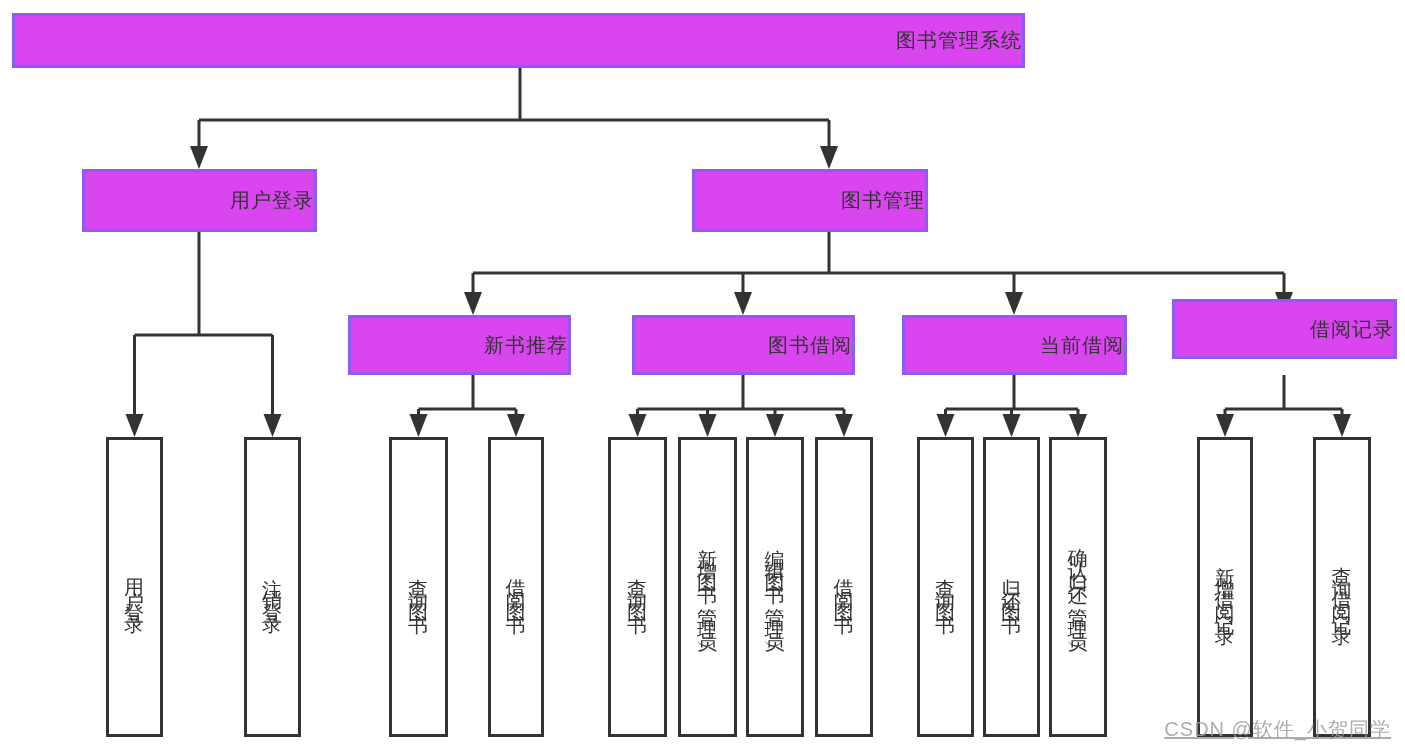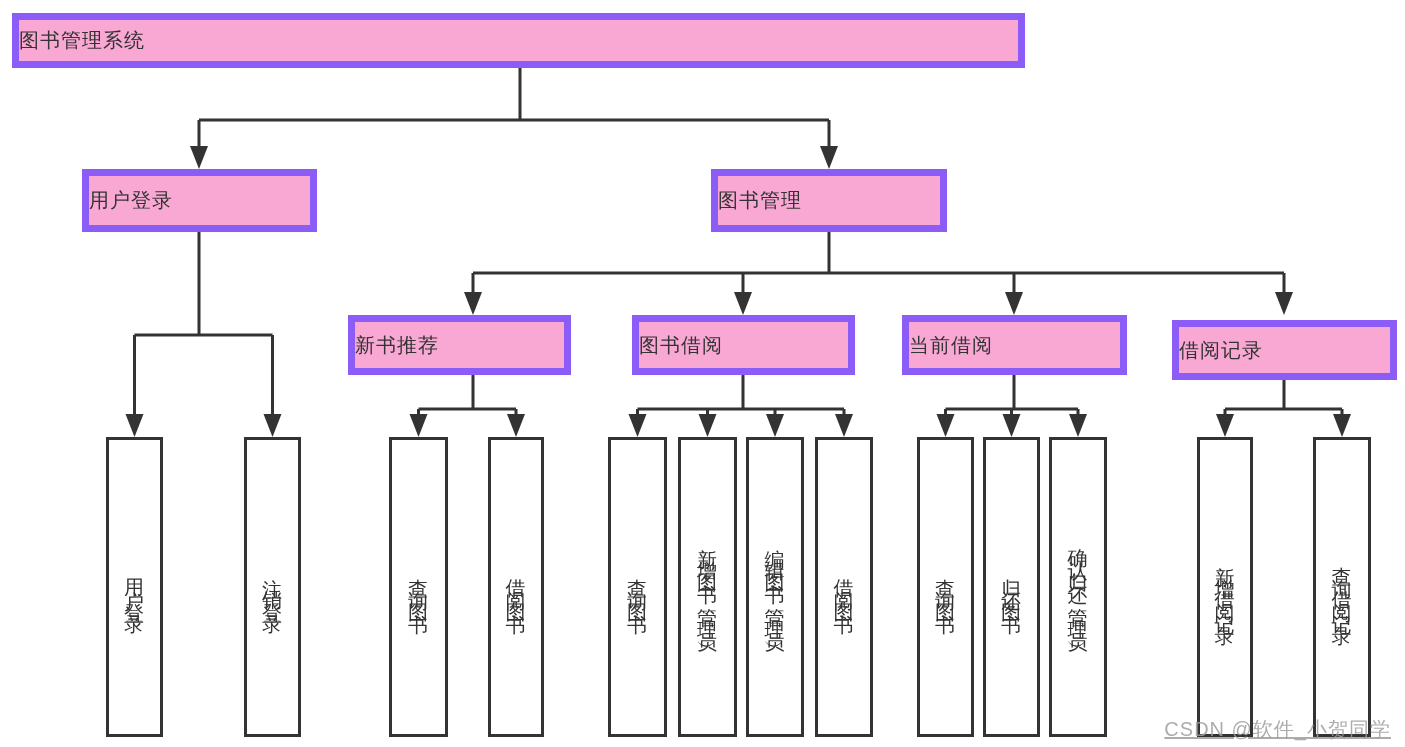--- a/index.html
+++ b/index.html
@@ -9,25 +9,25 @@
     height: 747px;
     background: #ffffff;
     overflow: hidden;
     font-family: "Liberation Sans", sans-serif;
     color: #333333;
   }
   .wires { position: absolute; left: 0; top: 0; z-index: 1; }
   .hnode {
     position: absolute;
     box-sizing: border-box;
-    border: 7px solid #8b5cf6;
-    background: #f9a8d4;
+    border: 3px solid #8b5cf6;
+    background: #d946ef;
     display: flex;
     align-items: center;
-    justify-content: flex-start;
+    justify-content: flex-end;
     z-index: 2;
   }
   .hnode .lbl {
     font-size: 20px;
     letter-spacing: 1px;
     color: #333333;
     white-space: nowrap;
   }
   .vnode {
     position: absolute;
@@ -120,34 +120,34 @@
     </g>
   </svg>
 
   <div class="hnode" style="left:12px; top:13px; width:1013px; height:55px">
     <span class="lbl">图书管理系统</span>
   </div>
 
   <div class="hnode" style="left:82px; top:169px; width:235px; height:63px">
     <span class="lbl">用户登录</span>
   </div>
-  <div class="hnode" style="left:711px; top:169px; width:236px; height:63px">
+  <div class="hnode" style="left:692px; top:169px; width:236px; height:63px">
     <span class="lbl">图书管理</span>
   </div>
 
   <div class="hnode" style="left:348px; top:315px; width:223px; height:60px">
     <span class="lbl">新书推荐</span>
   </div>
   <div class="hnode" style="left:632px; top:315px; width:223px; height:60px">
     <span class="lbl">图书借阅</span>
   </div>
   <div class="hnode" style="left:902px; top:315px; width:225px; height:60px">
     <span class="lbl">当前借阅</span>
   </div>
-  <div class="hnode" style="left:1172px; top:320px; width:225px; height:60px">
+  <div class="hnode" style="left:1172px; top:299px; width:225px; height:60px">
     <span class="lbl">借阅记录</span>
   </div>
 
   <div class="vnode" style="left:106px; width:57px">
     <span class="vlbl">用户登录</span>
   </div>
   <div class="vnode" style="left:244px; width:57px">
     <span class="vlbl">注销登录</span>
   </div>
 

